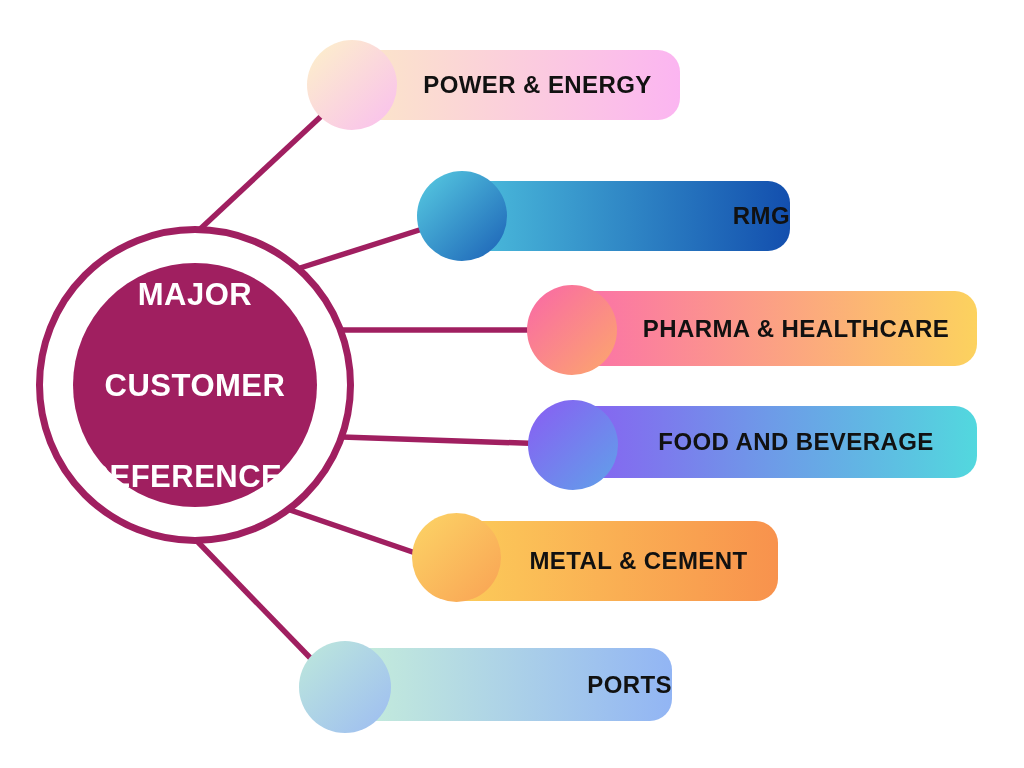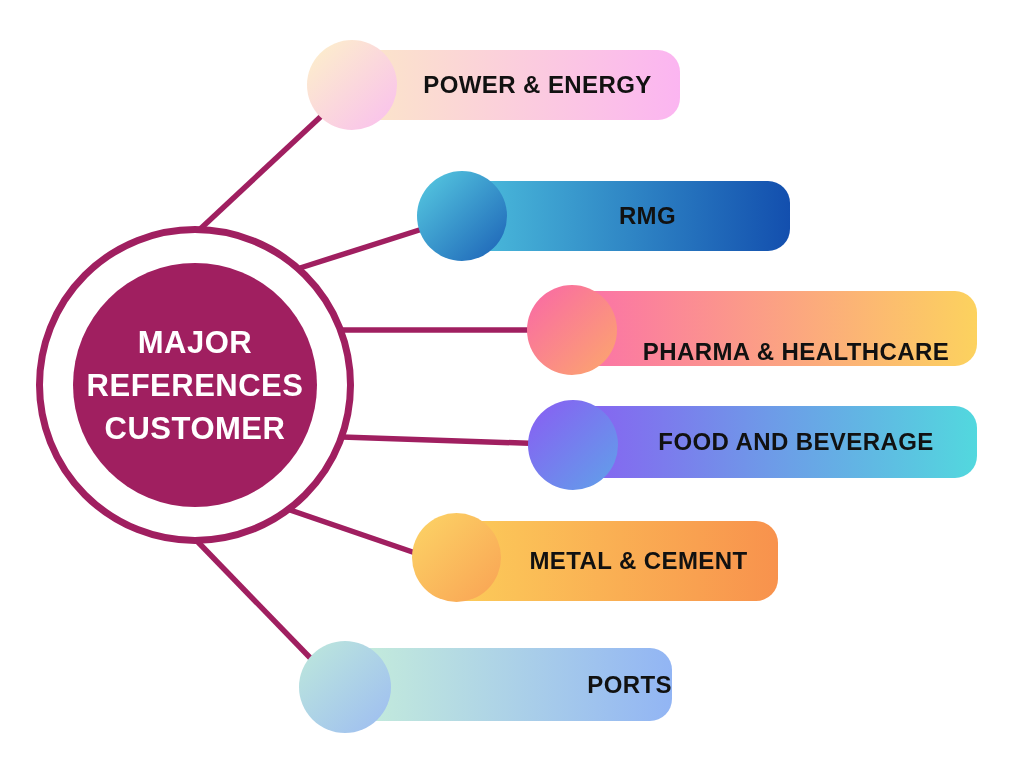--- a/index.html
+++ b/index.html
@@ -37,20 +37,21 @@
     position: absolute;
     left: 30px; top: 30px;
     width: 244px; height: 244px;
     border-radius: 50%;
     background: #A01F60;
     display: flex;
     flex-direction: column;
     align-items: center;
     justify-content: center;
     text-align: center;
+    gap: 48px;
   }
   .center-core span {
     display: block;
     color: #ffffff;
     font-size: 31px;
     font-weight: bold;
     letter-spacing: 0.5px;
     line-height: 43px;
     white-space: nowrap;
   }
@@ -75,21 +76,21 @@
   .node-circle {
     position: absolute;
     border-radius: 50%;
     z-index: 2;
   }
   
   .b0 .node-circle { left: 307px; top: 40px; width: 90px; height: 90px; }
   .b0 .pill        { left: 337px; top: 50px; width: 343px; height: 70px; }
   
   .b1 .node-circle { left: 417px; top: 171px; width: 90px; height: 90px; }
-  .b1 .pill        { left: 447px; top: 181px; width: 343px; height: 70px; }
+  .b1 .pill        { left: 447px; top: 181px; width: 343px; height: 70px; justify-content: flex-end; }
   
   .b2 .node-circle { left: 527px; top: 285px; width: 90px; height: 90px; }
   .b2 .pill        { left: 557px; top: 291px; width: 420px; height: 75px; }
   
   .b3 .node-circle { left: 528px; top: 400px; width: 90px; height: 90px; }
   .b3 .pill        { left: 557px; top: 406px; width: 420px; height: 72px; }
   
   .b4 .node-circle { left: 412px; top: 513px; width: 89px; height: 89px; }
   .b4 .pill        { left: 441px; top: 521px; width: 337px; height: 80px; }
   
@@ -106,41 +107,41 @@
     <line class="connector" x1="300" y1="268" x2="435" y2="225" stroke="#A01F60" stroke-width="5.5"></line>
     <line class="connector" x1="342" y1="330" x2="550" y2="330" stroke="#A01F60" stroke-width="5.5"></line>
     <line class="connector" x1="342" y1="437" x2="550" y2="444" stroke="#A01F60" stroke-width="5.5"></line>
     <line class="connector" x1="287" y1="509" x2="430" y2="558" stroke="#A01F60" stroke-width="5.5"></line>
     <line class="connector" x1="196" y1="540" x2="320" y2="668" stroke="#A01F60" stroke-width="5.5"></line>
   </svg>
 
   <div class="center-node ring" style="border-color: rgb(160, 31, 96);">
     <div class="center-core core" style="background: rgb(160, 31, 96);">
       <span style="color: rgb(255, 255, 255);">MAJOR</span>
+      <span style="color: rgb(255, 255, 255);">CUSTOMER</span>
       <span style="color: rgb(255, 255, 255);">REFERENCES</span>
-      <span style="color: rgb(255, 255, 255);">CUSTOMER</span>
     </div>
   </div>
 
   <div class="branch b0">
     <div class="pill" style="background: linear-gradient(90deg, rgb(251, 233, 198) 0%, rgb(251, 181, 241) 100%);">
       <span class="label" style="color: rgb(17, 17, 17);">POWER &amp; ENERGY</span>
     </div>
     <div class="node-circle" style="background: linear-gradient(135deg, rgb(253, 242, 201) 0%, rgb(249, 190, 239) 100%);"></div>
   </div>
 
   <div class="branch b1">
     <div class="pill" style="background: linear-gradient(90deg, rgb(79, 196, 223) 0%, rgb(19, 79, 174) 100%);">
       <span class="label" style="color: rgb(17, 17, 17);">RMG</span>
     </div>
     <div class="node-circle" style="background: linear-gradient(135deg, rgb(88, 205, 226) 0%, rgb(27, 96, 182) 100%);"></div>
   </div>
 
   <div class="branch b2">
-    <div class="pill" style="background: linear-gradient(90deg, rgb(251, 108, 172) 0%, rgb(252, 210, 94) 100%); align-items: flex-end;">
+    <div class="pill" style="background: linear-gradient(90deg, rgb(251, 108, 172) 0%, rgb(252, 210, 94) 100%);">
       <span class="label" style="color: rgb(17, 17, 17);">PHARMA &amp; HEALTHCARE</span>
     </div>
     <div class="node-circle" style="background: linear-gradient(135deg, rgb(249, 103, 168) 0%, rgb(252, 168, 107) 100%);"></div>
   </div>
 
   <div class="branch b3">
     <div class="pill" style="background: linear-gradient(90deg, rgb(138, 91, 242) 0%, rgb(82, 216, 222) 100%);">
       <span class="label" style="color: rgb(17, 17, 17);">FOOD AND BEVERAGE</span>
     </div>
     <div class="node-circle" style="background: linear-gradient(135deg, rgb(138, 92, 243) 0%, rgb(95, 162, 233) 100%);"></div>

